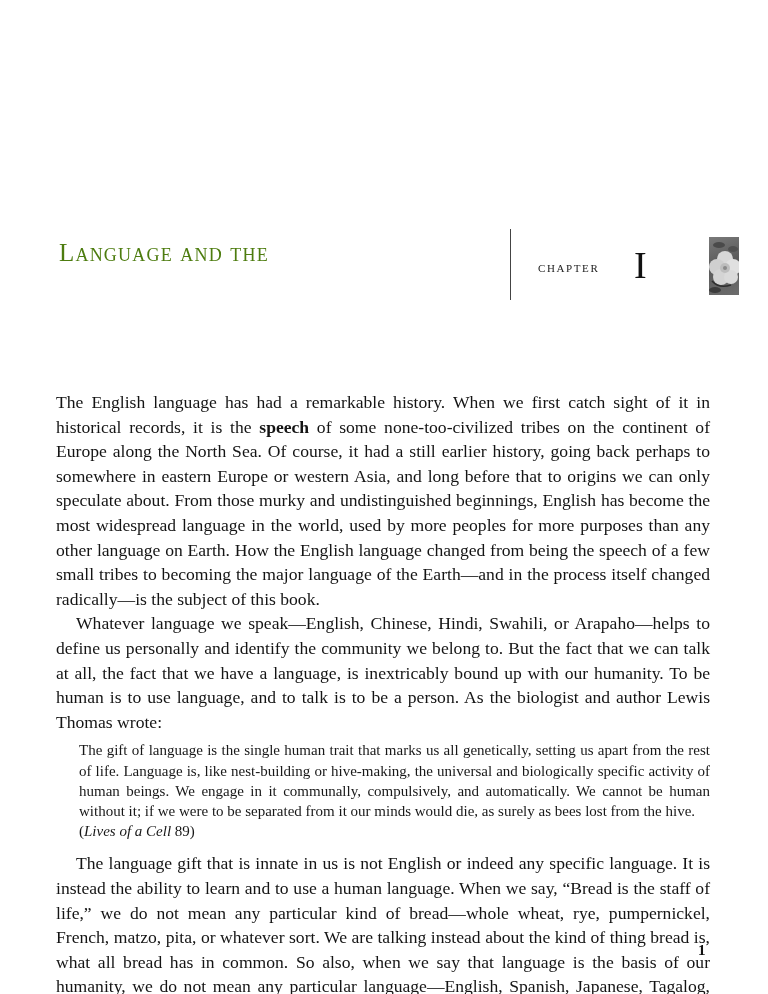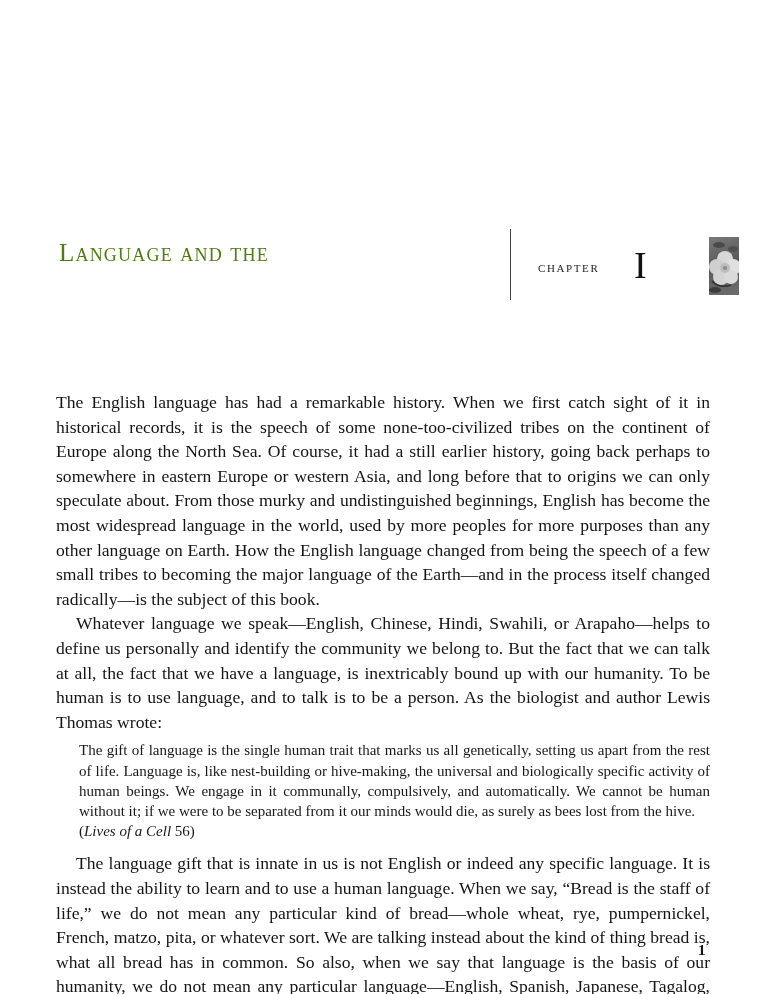--- a/index.html
+++ b/index.html
@@ -89,21 +89,21 @@
       font-family: "Liberation Serif", serif;
       font-size: 17.6px;
       line-height: 24.6px;
       color: #141414;
     }
     .body-text p {
       margin: 0;
       text-align: justify;
     }
     .body-text p.indent { text-indent: 20px; font-family: Liberation Serif, serif; }
-    .body-text b { font-weight: normal; margin-top: 46px; }
+    .body-text b { font-weight: bold; margin-top: 46px; }
     .blockquote {
       margin: 6px 0 10px 23px !important;
       font-size: 15px;
       line-height: 20.2px;
       text-align: right;
       color: #181818;
     }
     .blockquote .cite { display: block; }
     .page-number {
       position: absolute;
@@ -140,18 +140,18 @@
       <ellipse cx="6" cy="53" rx="6" ry="3" fill="#3c3c3c"></ellipse>
     </svg>
   </div>
 </div>
 
 <div class="body-text">
   <p><span>The English language has had a remarkable history. When we first catch sight of it in historical records, it is the </span><b>speech</b><span> of some none-too-civilized tribes on the continent of Europe along the North Sea. Of course, it had a still earlier history, going back perhaps to somewhere in eastern Europe or western Asia, and long before that to origins we can only speculate about. From those murky and undistinguished beginnings, English has become the most widespread language in the world, used by more peoples for more purposes than any other language on Earth. How the English language changed from being the speech of a few small tribes to becoming the major language of the Earth—and in the process itself changed radically—is the subject of this book.</span></p>
   <p class="indent">Whatever language we speak—English, Chinese, Hindi, Swahili, or Arapaho—helps to define us personally and identify the community we belong to. But the fact that we can talk at all, the fact that we have a language, is inextricably bound up with our humanity. To be human is to use language, and to talk is to be a person. As the biologist and author Lewis Thomas wrote:</p>
   <p class="blockquote">
     <span>The gift of language is the single human trait that marks us all genetically, setting us apart from the rest of life. Language is, like nest-building or hive-making, the universal and biologically specific activity of human beings. We engage in it communally, compulsively, and automatically. We cannot be human without it; if we were to be separated from it our minds would die, as surely as bees lost from the hive.</span>
-    <span class="cite"><span>(</span><i>Lives of a Cell</i><span> 56)</span></span>
+    <span class="cite"><span>(</span><i>Lives of a Cell</i><span> 89)</span></span>
   </p>
   <p class="indent"><span>The language gift that is innate in us is not English or indeed any specific language. It is instead the ability to learn and to use a human language. When we say, “Bread is the staff of life,” we do not mean any particular kind of bread—whole wheat, rye, pumpernickel, French, matzo, pita, or whatever sort. We are talking instead about the kind of thing bread is, what all bread has in common. So also, when we say that language is the basis of our humanity, we do not mean any particular language—English, Spanish, Japanese, Tagalog, Hopi, or </span></p>
 </div>
 
 <div class="page-number">1</div>
 
 </body></html>

